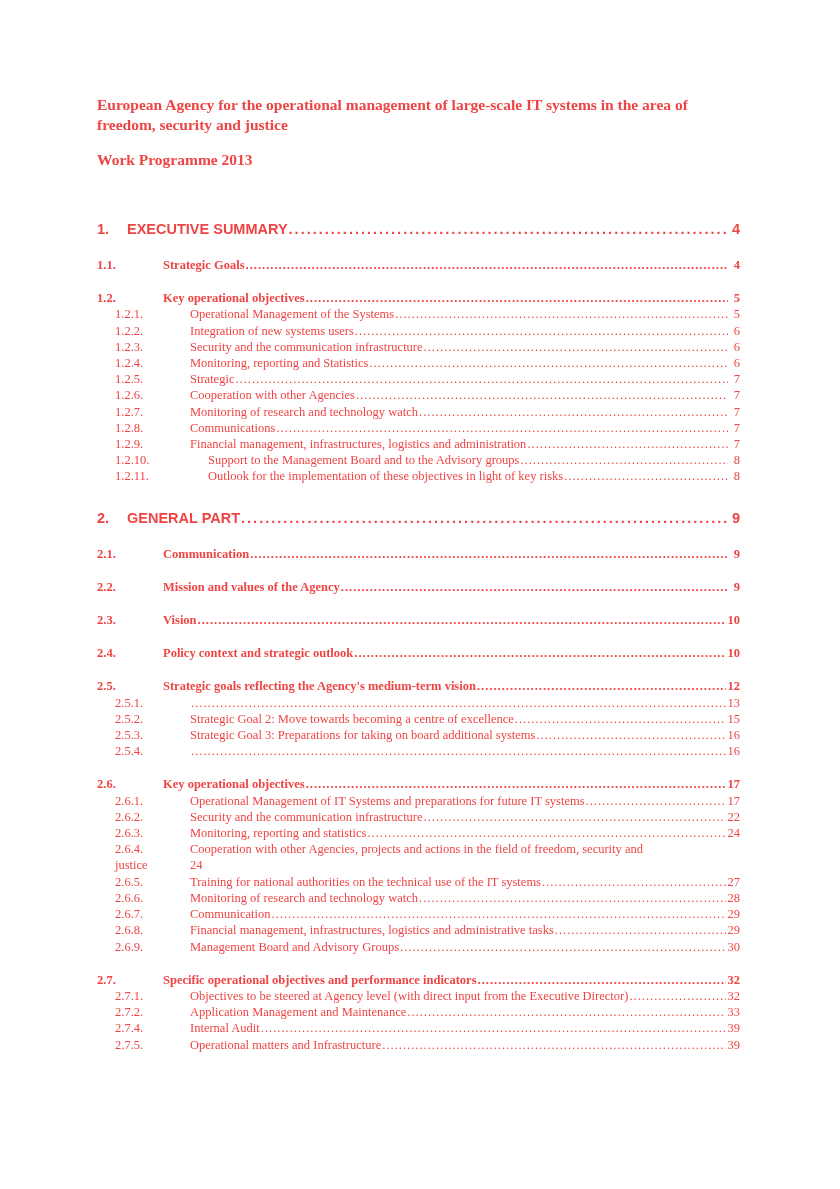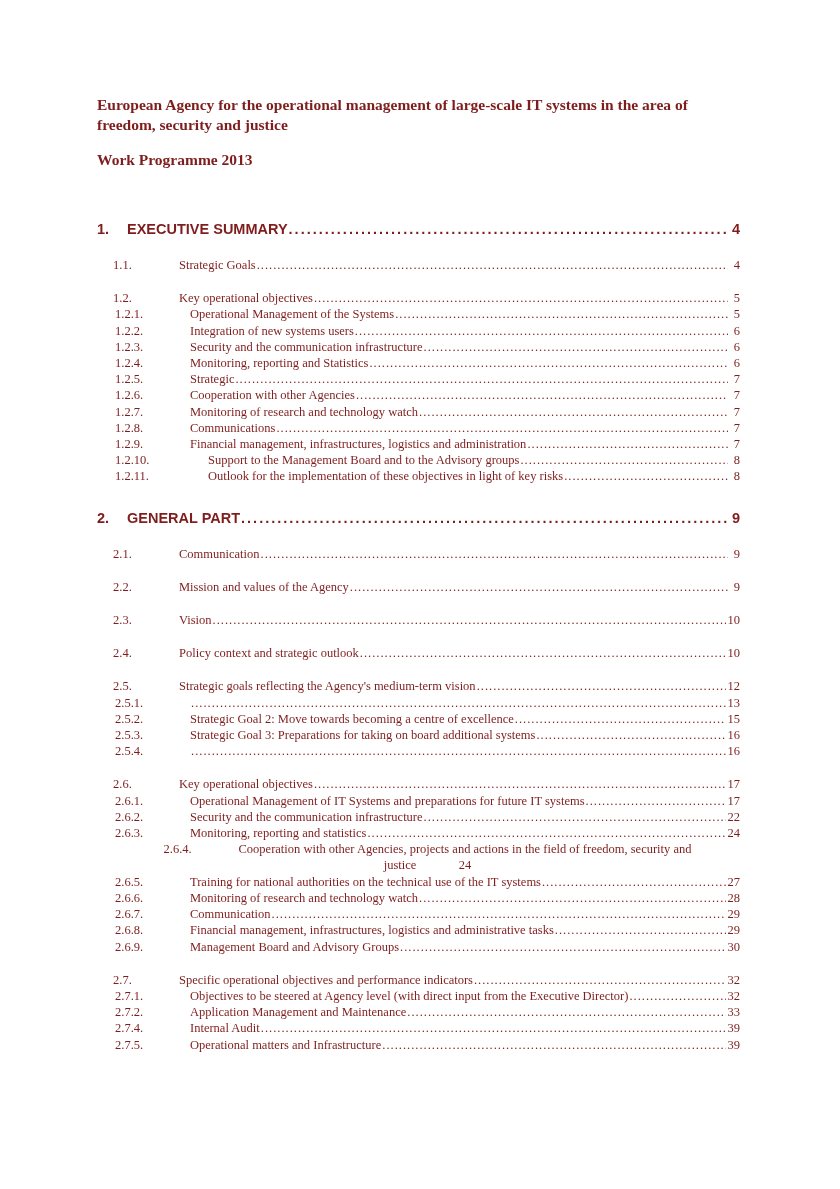--- a/index.html
+++ b/index.html
@@ -4,21 +4,21 @@
 <style>
   html, body { margin: 0; padding: 0; background: #ffffff; }
   .page {
     position: relative;
     width: 840px;
     height: 1189px;
     background: #ffffff;
     box-sizing: border-box;
     padding: 95px 100px 0 97px;
     font-family: "Liberation Serif", serif;
-    color: #7f1d1d;
+    color: #ef4444;
     overflow: hidden;
   }
   .doc-title {
     font-weight: bold;
     font-size: 15.5px;
     line-height: 20px;
     max-width: 648px;
   }
   .doc-subtitle {
     font-weight: bold;
@@ -50,24 +50,24 @@
   .lvl1 {
     font-family: "Liberation Sans", sans-serif;
     font-weight: bold;
     font-size: 14.5px;
     line-height: 19px;
     margin: 24px 0 18px 0;
   }
   .lvl1 .num { width: 30px; }
   .lvl1 .leader { letter-spacing: 2px; }
 
-  .lvl2 { font-weight: normal; margin-top: 17px; margin-left: 16px; }
+  .lvl2 { font-weight: bold; margin-top: 17px; }
   .lvl2 .num { width: 66px; }
 
-  .lvl3 { padding-left: 18px; justify-content: center; }
+  .lvl3 { padding-left: 18px; }
   .lvl3 .num { width: 75px; }
   .lvl3.wide .num { width: 93px; }
 </style>
 </head>
 <body>
 
 <div class="page">
   <div class="doc-title">European Agency for the operational management of large-scale IT systems in the area of freedom, security and justice</div>
   <div class="doc-subtitle">Work Programme 2013</div>
   <div class="toc">

